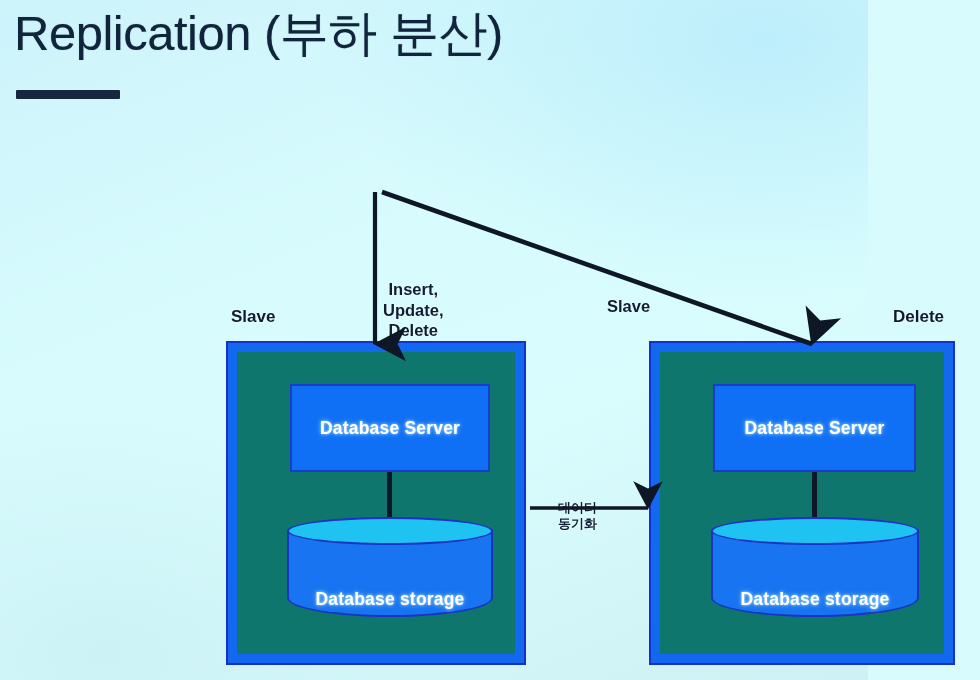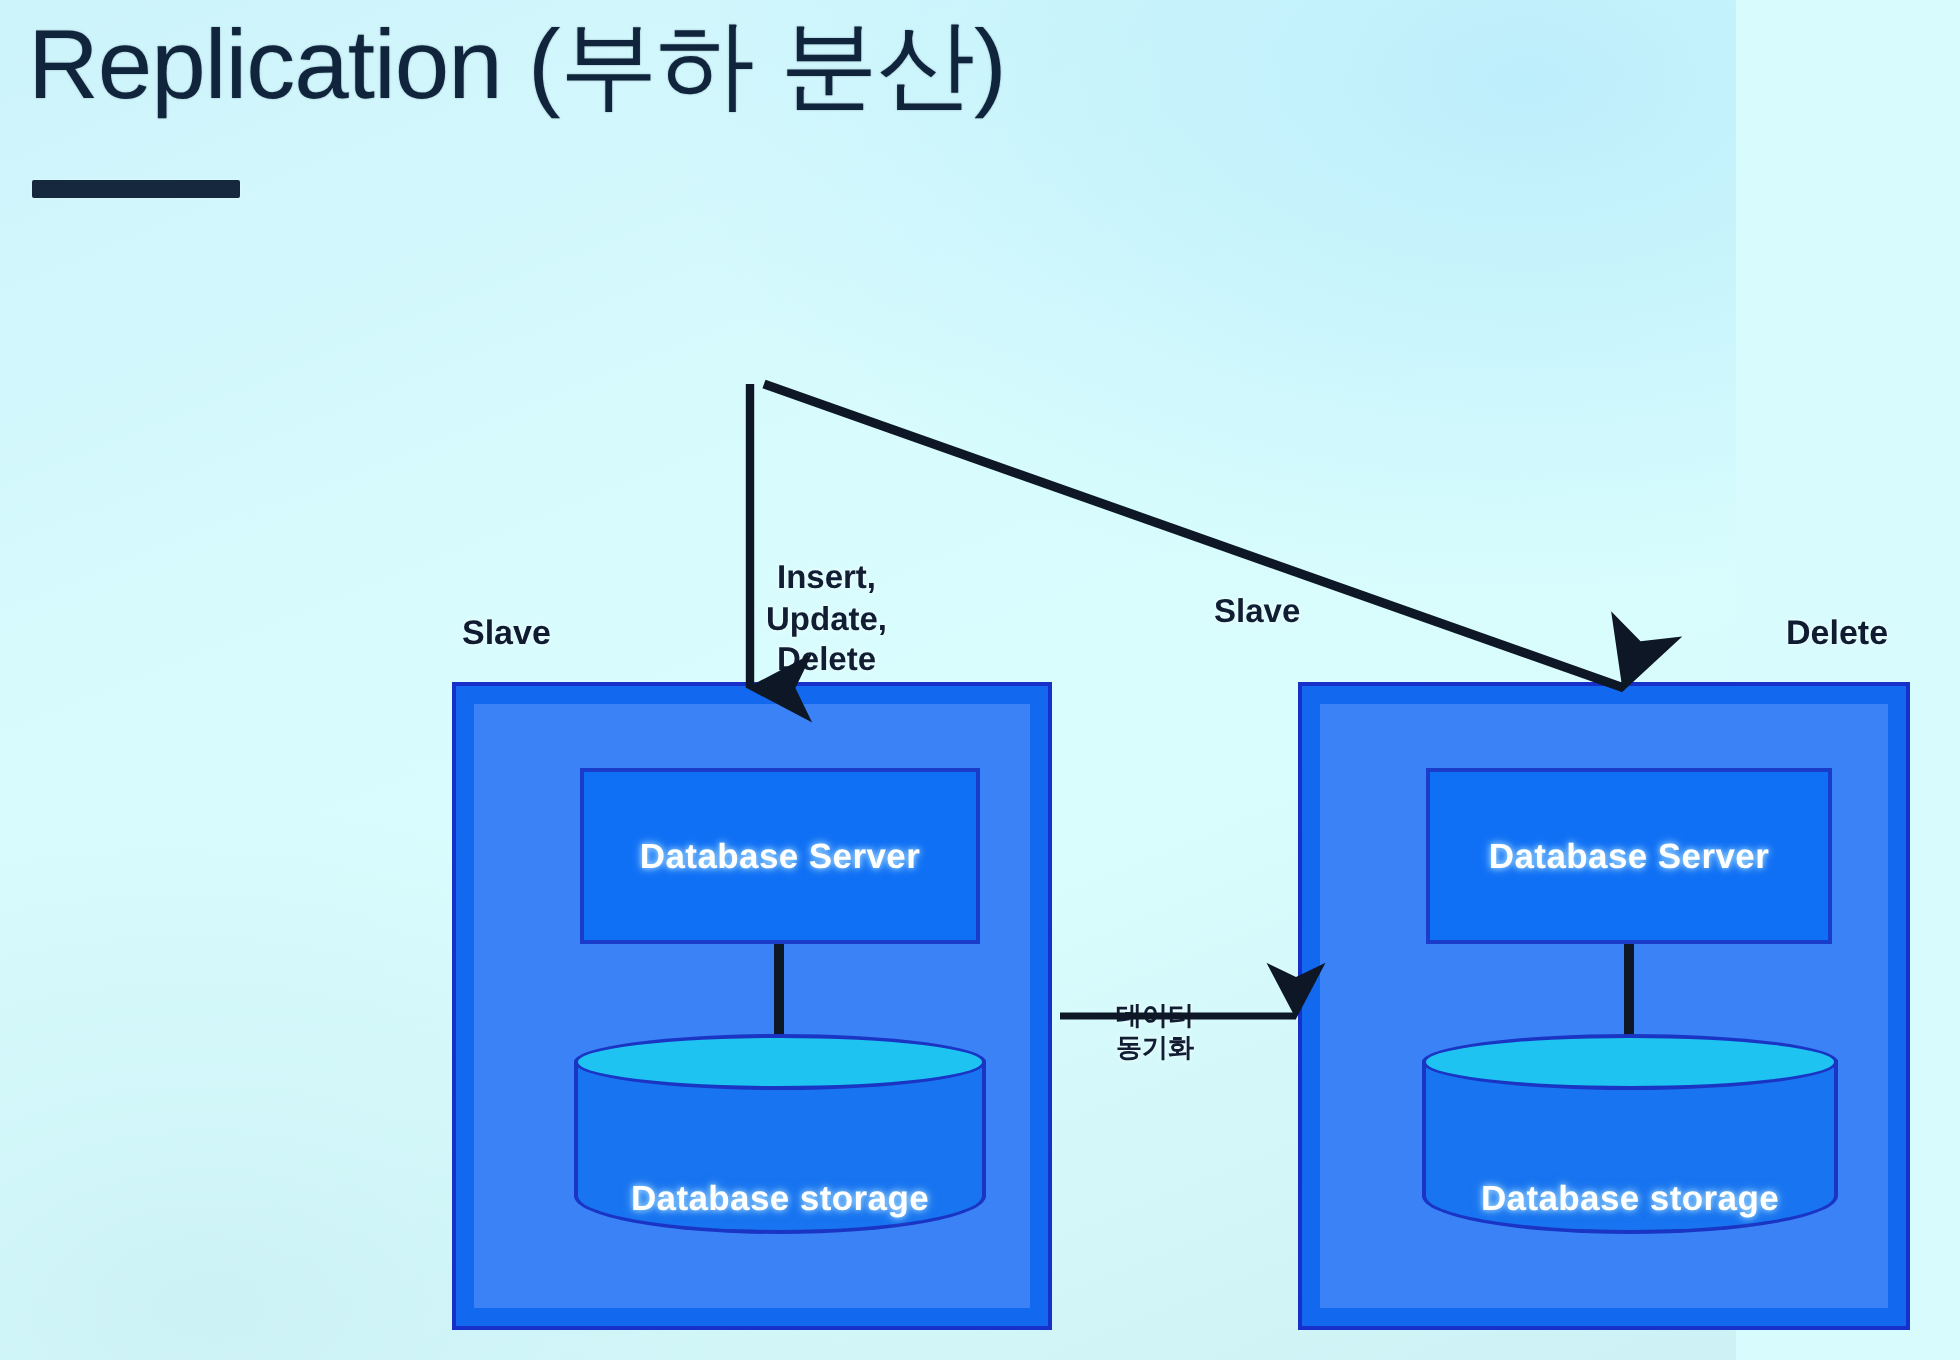--- a/index.html
+++ b/index.html
@@ -109,21 +109,21 @@
     outline-offset: -11px;
     background: #ddfafc;
     box-shadow: 0 0 0 2px #1730c9;
   }
   #master-frame { left: 228px; top: 343px; width: 296px; height: 320px; }
   #slave-frame  { left: 651px; top: 343px; width: 302px; height: 320px; }
 
   .frame-inner {
     position: absolute;
     left: 0; top: 0; right: 0; bottom: 0;
-    background: #3b82f6;
+    background: #0f766e;
   }
 
   
   .db-server {
     position: absolute;
     box-sizing: border-box;
     background: #1070f5;
     border: 2px solid #1a3ccb;
     display: flex;
     align-items: center;

